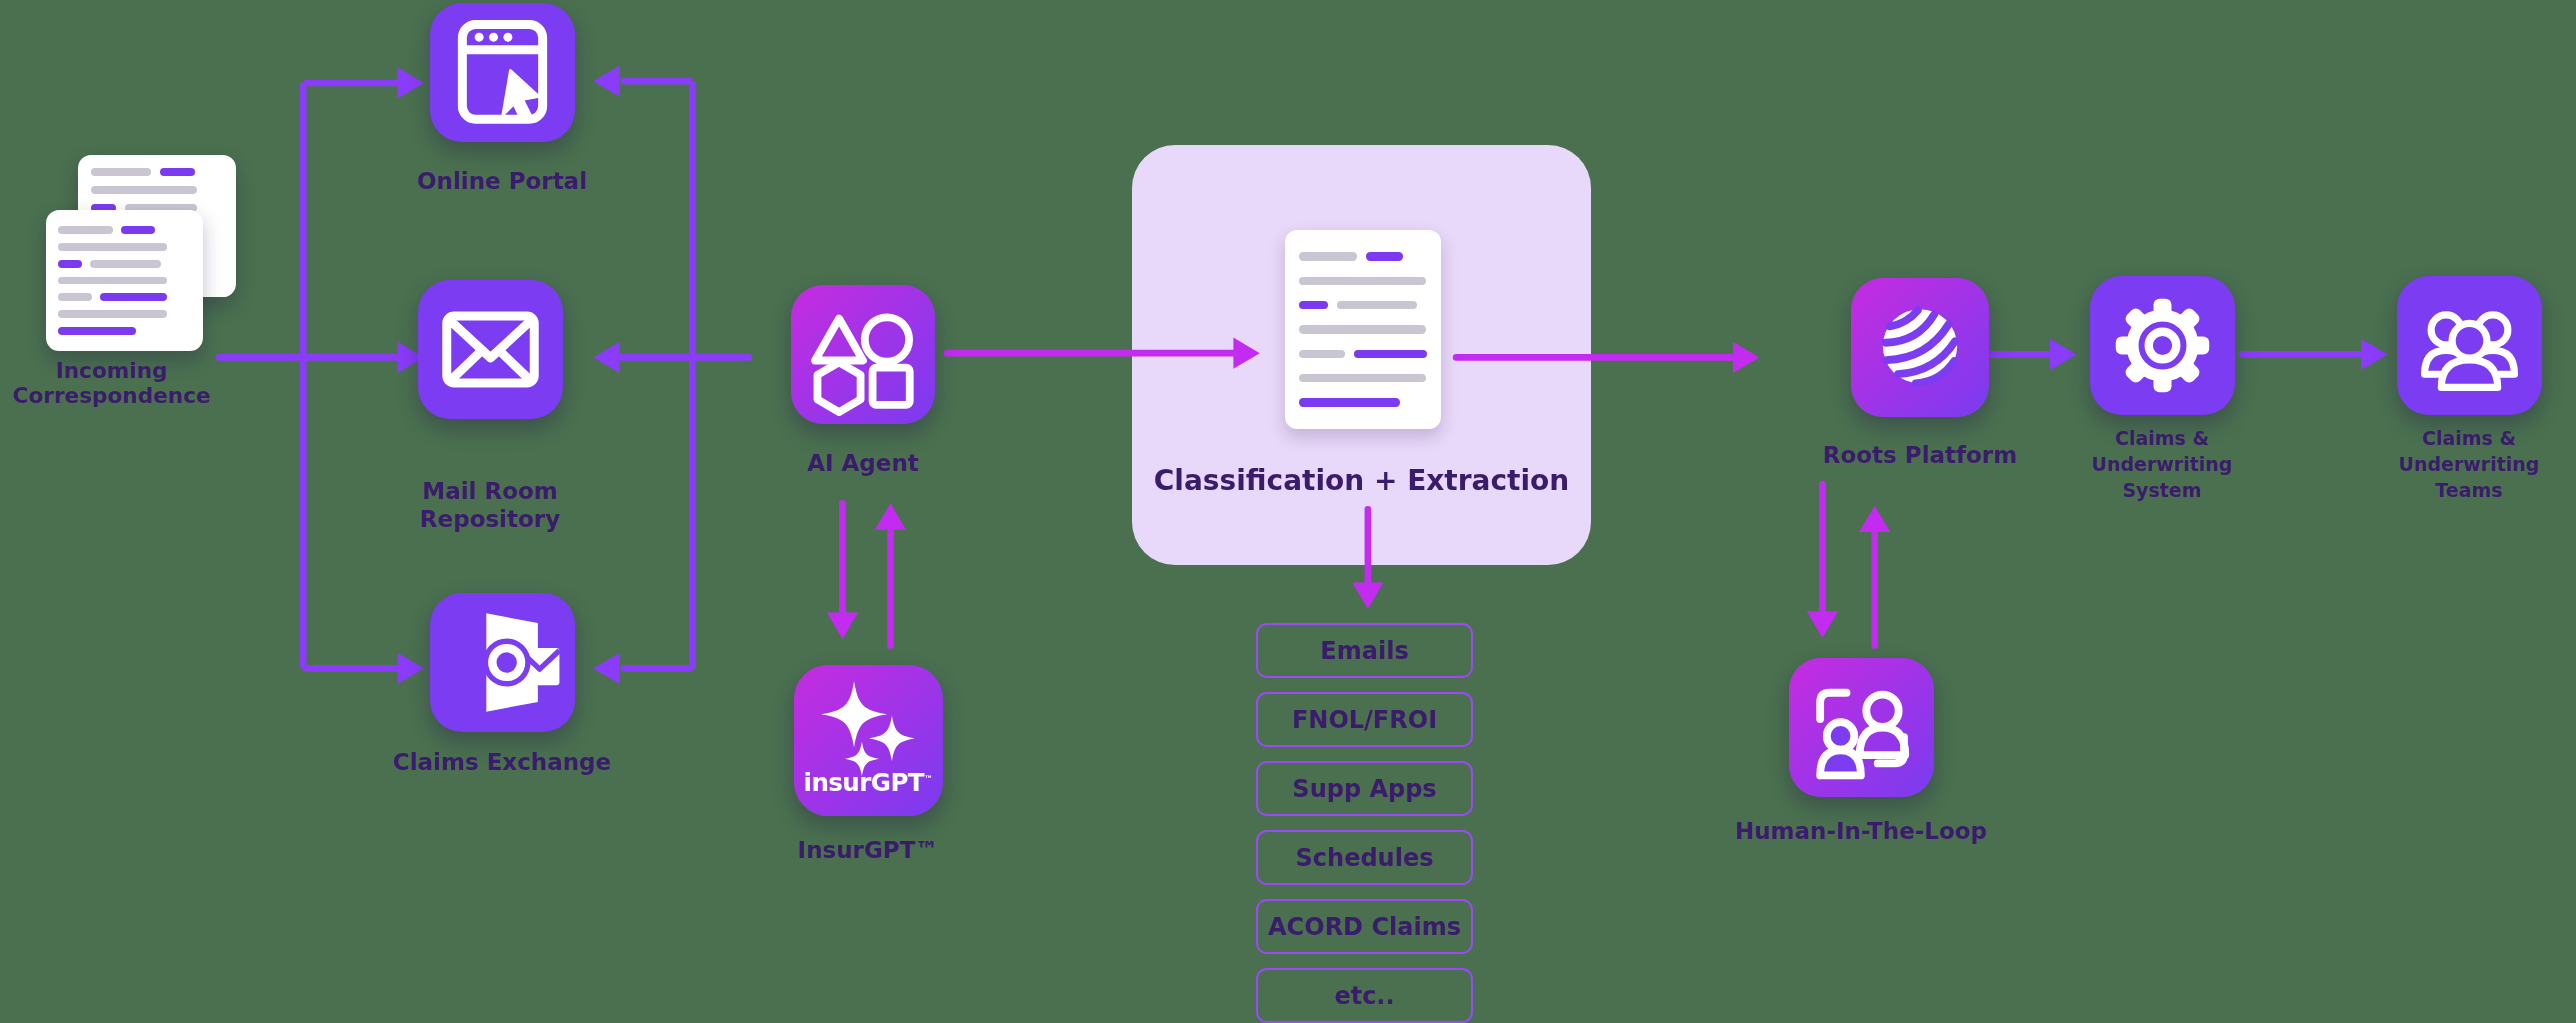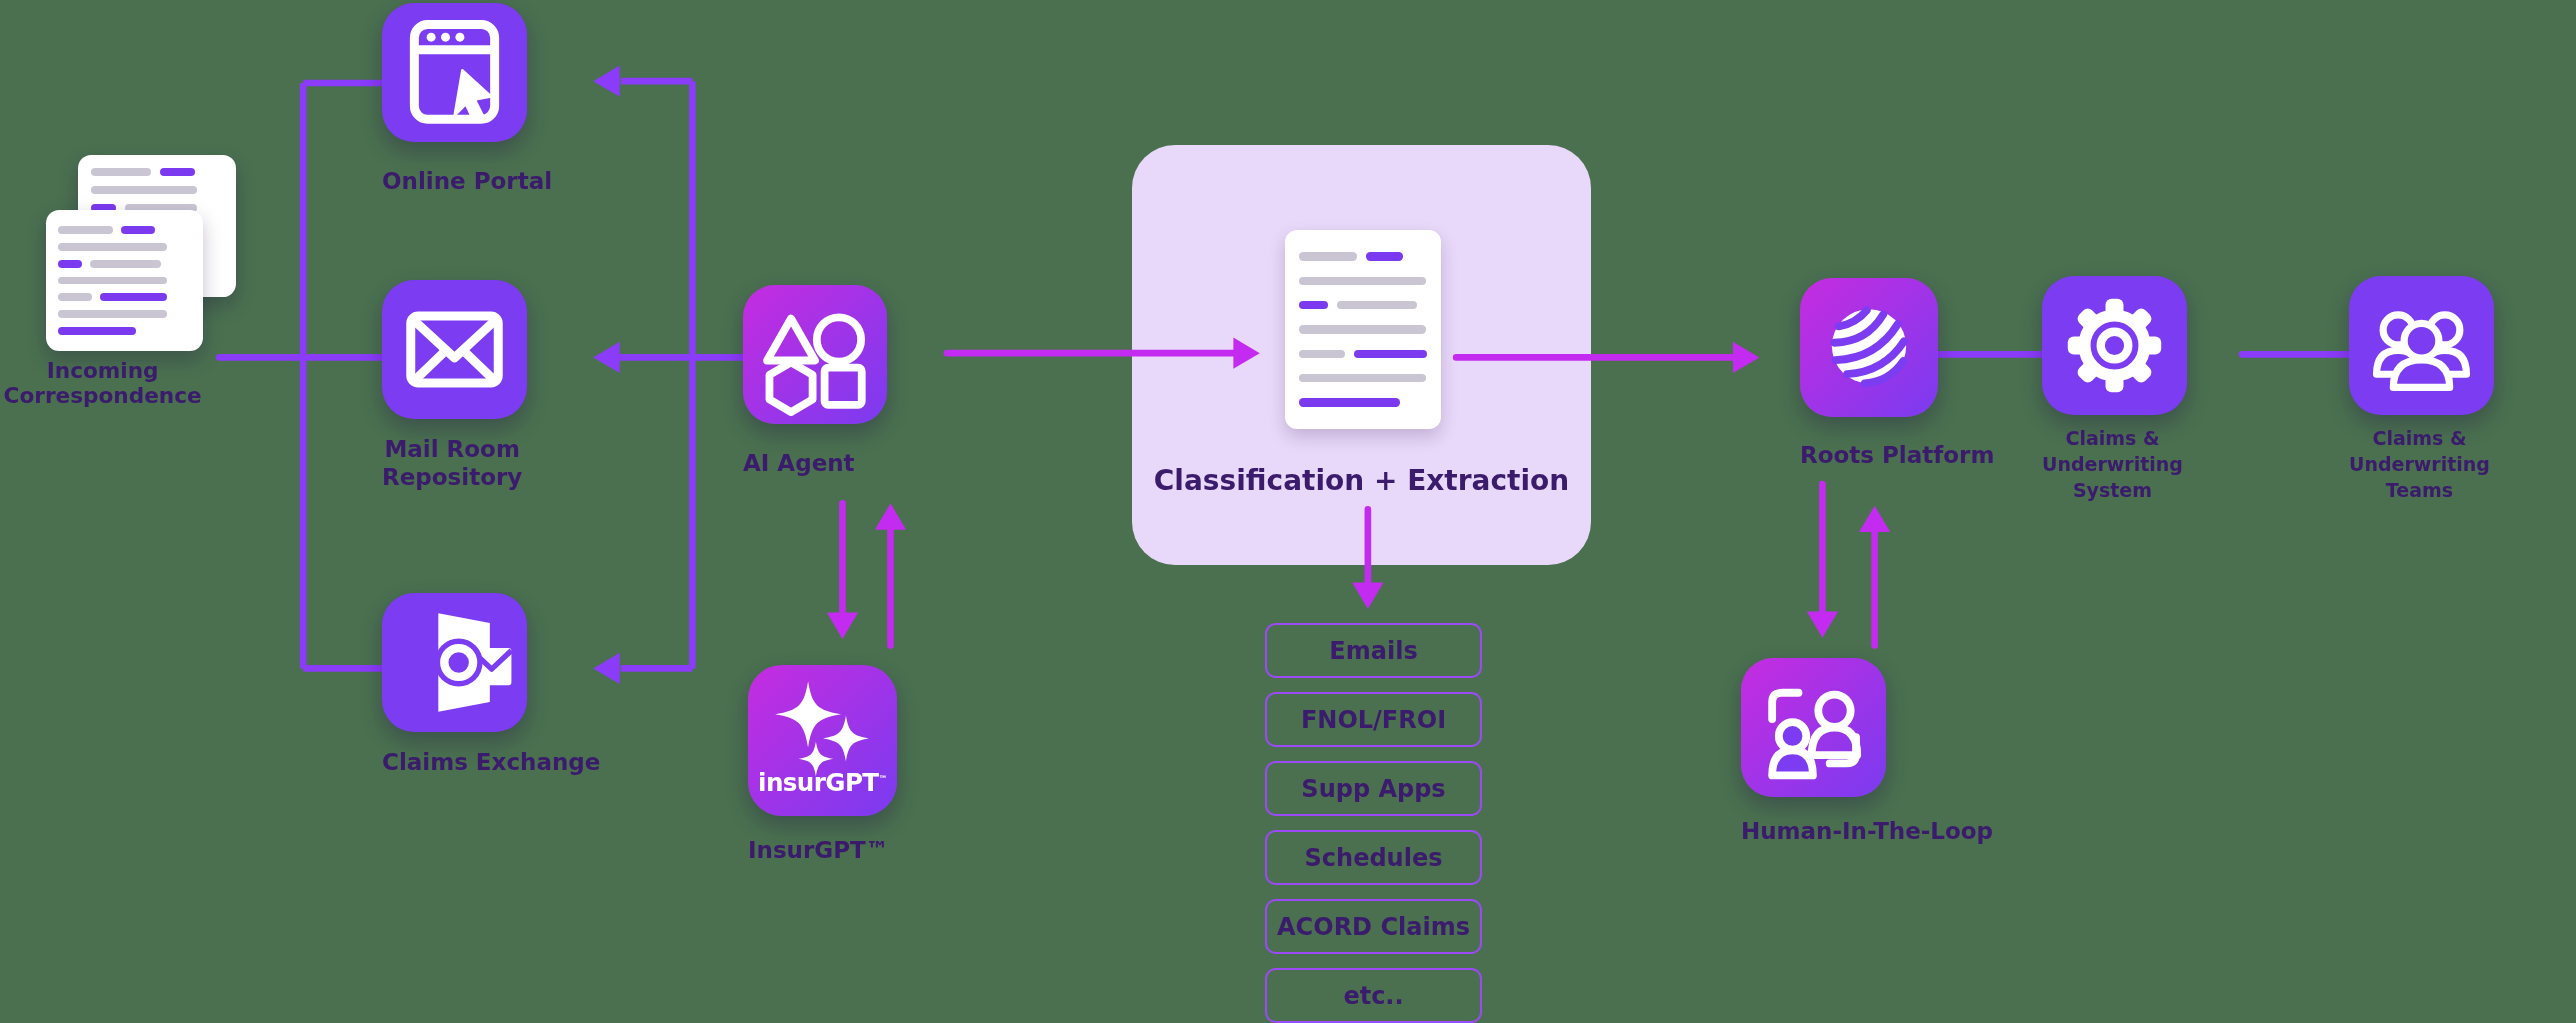--- a/index.html
+++ b/index.html
@@ -9,21 +9,21 @@
 
   
   #connectors{position:absolute;left:0;top:0;z-index:2;}
   .lv{stroke:var(--violet);stroke-width:11;fill:none;}
   .lm{stroke:var(--magenta);stroke-width:11;fill:none;}
   .cap{stroke-linecap:round;}
   .hv{fill:var(--violet);stroke:none;}
   .hm{fill:var(--magenta);stroke:none;}
 
   
-  .node{position:absolute;width:240px;display:flex;flex-direction:column;align-items:flex-start;z-index:3;}
+  .node{position:absolute;width:240px;display:flex;flex-direction:column;align-items:center;z-index:3;}
   .icon{display:flex;align-items:center;justify-content:center;border-radius:32px;
         box-shadow:0 9.6px 21.6px rgba(25,8,60,.28);}
   .icon.solid{background:var(--icon-solid);}
   .icon.grad{background:linear-gradient(135deg,var(--icon-gradient-start),var(--icon-gradient-end));}
   .nlabel{font-weight:bold;color:var(--label);text-align:center;font-size:23px;line-height:28px;}
   .nlabel span{display:block;}
   .sm .nlabel{font-size:19px;line-height:26.4px;}
 
   
   .doccard{position:absolute;background:#fff;border-radius:13.2px;box-shadow:0 8.4px 19px rgba(25,8,60,.25);
@@ -40,21 +40,21 @@
              background:#fff;box-shadow:0 7.2px 17px rgba(25,8,60,.18);
              display:flex;flex-direction:column;justify-content:center;gap:16px;padding:0 14.4px;box-sizing:border-box;}
   #class-doc .bar{height:8.4px;}
   #class-label{position:absolute;left:0;top:319px;width:100%;text-align:center;
                font-weight:bold;font-size:28px;color:var(--label);}
 
   
   #pill-stack{position:absolute;left:1256px;top:623px;width:217px;z-index:3;}
   .pill{box-sizing:border-box;width:217px;height:55px;margin-bottom:14px;border:2.4px solid var(--pill-border);
         border-radius:10.8px;display:flex;align-items:center;justify-content:center;
-        font-weight:bold;font-size:24px;color:var(--label);margin-left:9px;}
+        font-weight:bold;font-size:24px;color:var(--label);}
   .pill:last-child{margin-bottom:0;}
 
   .insur-word{position:absolute;left:0;bottom:19px;width:100%;text-align:center;color:#fff;
               font-weight:bold;font-size:24.6px;letter-spacing:-0.6px;}
   .insur-word sup{font-size:9px;font-weight:bold;vertical-align:super;}
   .icon-wrap{position:relative;}
 </style>
 </head>
 <body>
 
@@ -199,21 +199,21 @@
         <line x1="54" y1="78" x2="188" y2="78" stroke="#fff" stroke-width="15"></line>
         <circle cx="82" cy="57" r="7.5" fill="#fff"></circle>
           <circle cx="106" cy="57" r="7.5" fill="#fff"></circle>
           <circle cx="130" cy="57" r="7.5" fill="#fff"></circle>
         <path d="M134,112 L182,156 L155,161 L169,189 L153,197 L140,169 L121,188 Z" fill="#fff" stroke="#fff" stroke-width="4" stroke-linejoin="round"></path>
       </svg>
     </div>
     <div class="nlabel" style="margin-top:25px;">Online Portal</div>
   </div>
 
-  <div class="node" style="left:382px;top:280px;">
+  <div class="node" style="left:370px;top:280px;gap:42px;">
     <div class="icon solid" style="width:145px;height:139px;">
       <svg width="145" height="139" viewBox="0 0 242 232">
         <rect x="48" y="60" width="146" height="112" rx="12" fill="none" stroke="#fff" stroke-width="15"></rect>
         <path d="M54,68 L121,130 L188,68" fill="none" stroke="#fff" stroke-width="15" stroke-linejoin="round"></path>
         <path d="M56,166 L102,122 M186,166 L140,122" fill="none" stroke="#fff" stroke-width="15"></path>
       </svg>
     </div>
     <div class="nlabel" style="margin-top:15.6px;">
       <span>Mail Room</span>
       <span>Repository</span>

